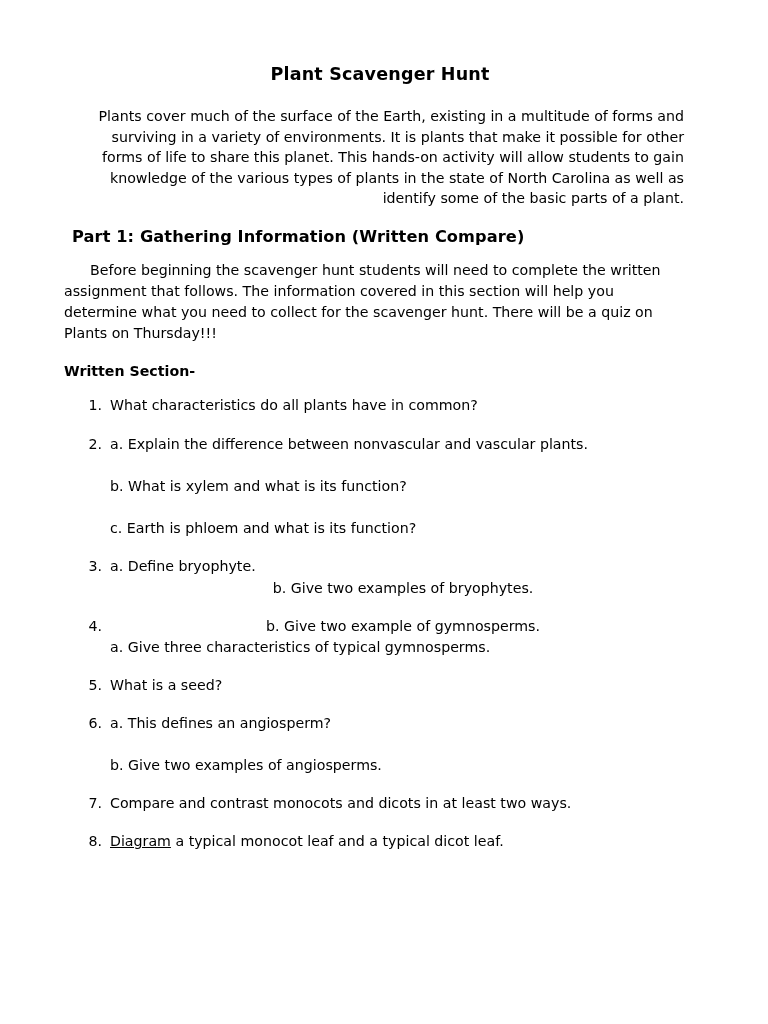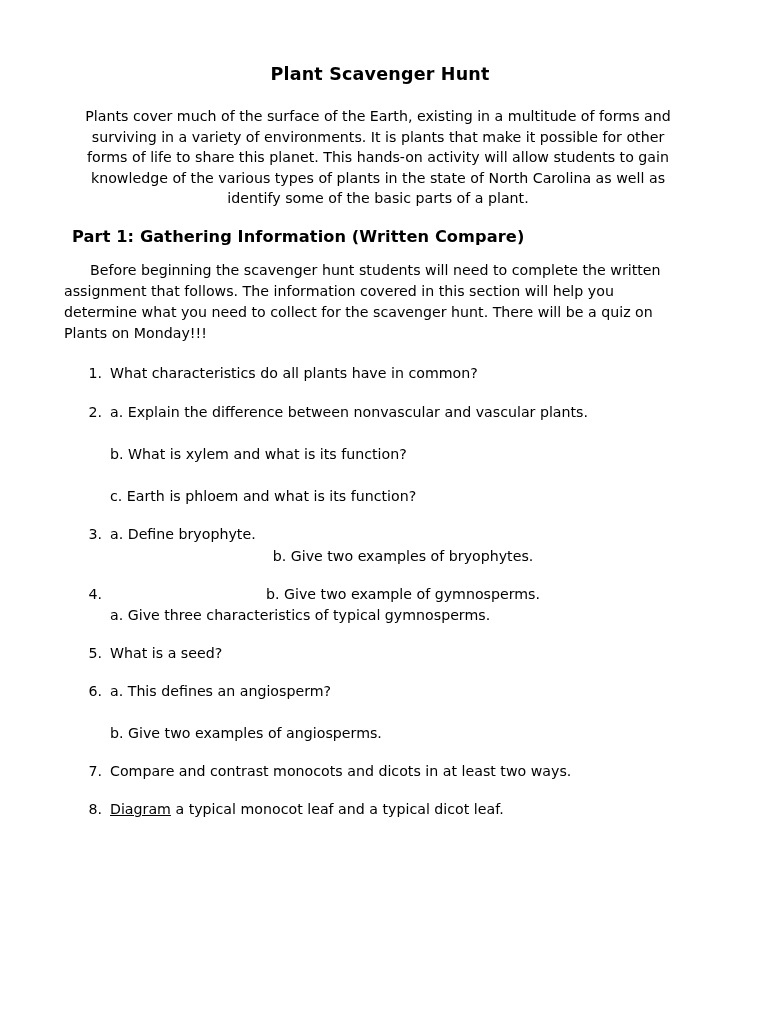--- a/index.html
+++ b/index.html
@@ -25,21 +25,21 @@
     text-align: center;
     font-size: 17.5px;
     font-weight: bold;
     letter-spacing: 0.2px;
     margin: 12px 0 22px 0;
   }
   .intro {
     font-size: 14.2px;
     line-height: 1.45;
     margin: 0 0 18px 8px;
-    text-align: center;
+    text-align: right;
     padding-right: 12px;
   }
   .part-heading {
     font-size: 16.2px;
     font-weight: bold;
     margin: 16px 0 14px 8px;
     letter-spacing: 0.1px;
   }
   .para-indent {
     font-size: 14.2px;
@@ -91,22 +91,23 @@
 <body>
 
 <div class="page">
 
   <h1 class="doc-title">Plant Scavenger Hunt</h1>
 
   <p class="intro">Plants cover much of the surface of the Earth, existing in a multitude of forms and surviving in a variety of environments.  It is plants that make it possible for other forms of life to share this planet. This hands-on activity will allow students to gain knowledge of the various types of plants in the state of North Carolina as well as identify some of the basic parts of a plant.</p>
 
   <h2 class="part-heading">Part 1:  Gathering Information (Written Compare)</h2>
 
-  <p class="para-indent">Before beginning the scavenger hunt students will need to complete the written assignment that follows.  The information covered in this section will help you determine what you need to collect for the scavenger hunt.  There will be a quiz on Plants on Monday!!!</p>
+  <p class="para-indent">Before beginning the scavenger hunt students will need to complete the written assignment that follows.  The information covered in this section will help you determine what you need to collect for the scavenger hunt.  There will be a quiz on Plants on Thursday!!!</p>
 
+  <div class="section-label">Written Section-</div>
 
   <ol class="questions">
 
     <li>
       <span class="num">1.</span>
       <span class="sub">What characteristics do all plants have in common?</span>
     </li>
 
     <li>
       <span class="num">2.</span>

